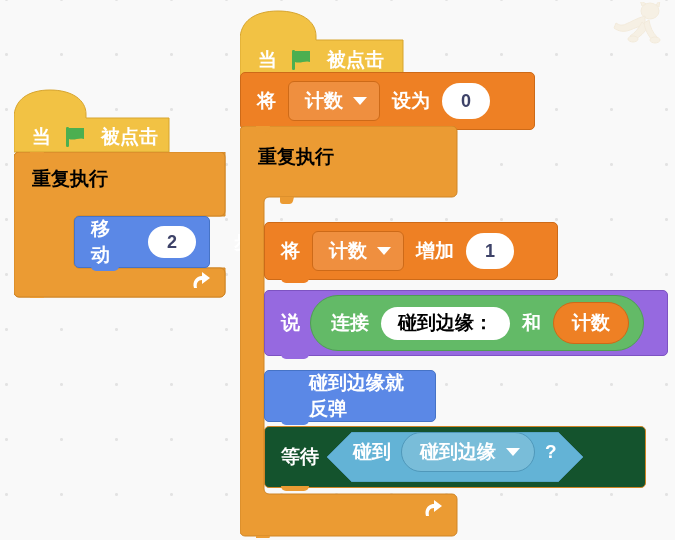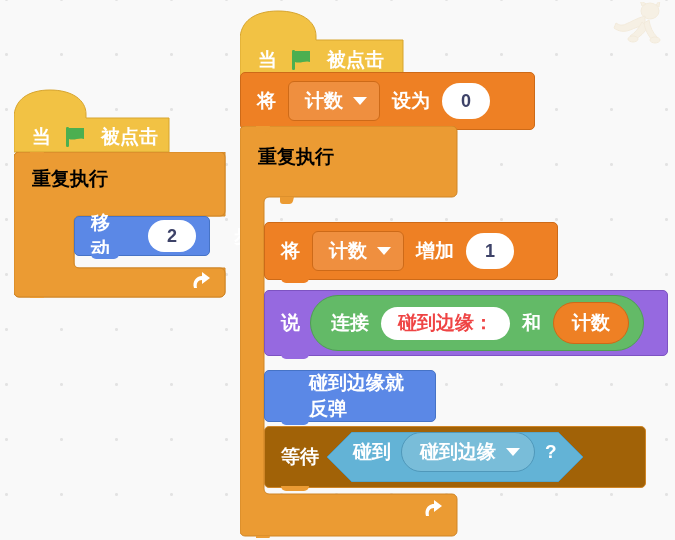--- a/index.html
+++ b/index.html
@@ -48,21 +48,21 @@
     height: 32px;
     padding: 0 13px;
     display: inline-flex;
     align-items: center;
     justify-content: center;
     font-size: 18px;
     font-weight: bold;
   }
   .textfield {
     background: #ffffff;
-    color: #ef4444;
+    color: #000000;
     border-radius: 999px;
     height: 33px;
     padding: 0 17px;
     display: inline-flex;
     align-items: center;
     justify-content: center;
     font-size: 19px;
     font-weight: bold;
   }
 
@@ -97,21 +97,21 @@
     font-weight: bold;
     color: #ffffff;
     box-sizing: border-box;
   }
 
   
   .flag-icon { display: inline-block; width: 26px; height: 26px; }
 
   
   .loop-arrow { position: absolute; width: 22px; height: 22px; }
-  .c-control { background: #a16207; }
+  .c-control { background: #14532d; }
   .c-motion  { background: #5b88e6; }
   .c-vars    { background: #ee8024; }
   .c-looks   { background: #9669e0; }
   .c-operators { background: #63ba67; }
   .ct-border  { border: 1px solid #cf8526; }
   .mo-border  { border: 1px solid #4673c6; }
   .vr-border  { border: 1px solid #cd6a18; }
   .lk-border  { border: 1px solid #7d53c2; }
   .op-border  { border: 1px solid #4e9e53; }
 
@@ -224,21 +224,21 @@
         <path d="M16,0 l0,4 a3,3 0 0 0 3,3 l6,0 a4,4 0 0 0 4,-3 l1,-4 z" fill="#eb9b33"></path>
         <path d="M76,64 l0,4 a3,3 0 0 0 3,3 l6,0 a4,4 0 0 0 4,-3 l1,-4 z" fill="#eb9b33"></path>
         <path d="M16,145 l0,4 a3,3 0 0 0 3,3 l6,0 a4,4 0 0 0 4,-3 l1,-4 z" fill="#eb9b33"></path>
       </svg>
       <div class="c-label">重复执行</div>
       <svg class="loop-arrow" style="left:176px; top:118px;" viewBox="0 0 22 22">
         <path d="M4,18 C2,12 6,6 12,6 L12,2 L20,8 L12,14 L12,10 C8,10 6,13 7,18 Z" fill="#ffffff"></path>
       </svg>
     </div>
 
-    <div class="stackrow c-motion mo-border" style="left:60px; top:128px; width:136px; height:40px;gap:38px;">
+    <div class="stackrow c-motion mo-border" style="left:60px; top:128px; width:136px; height:52px;gap:38px;">
       <span>移动</span>
       <span class="numfield">2</span>
       <span>步</span>
       <span class="bump" style="background:#5b88e6;"></span>
     </div>
   </div>
 
   <div class="script" id="script-right" style="left:240px; top:8px;">
 
     <div class="hat" style="width:168px; height:72px;">

